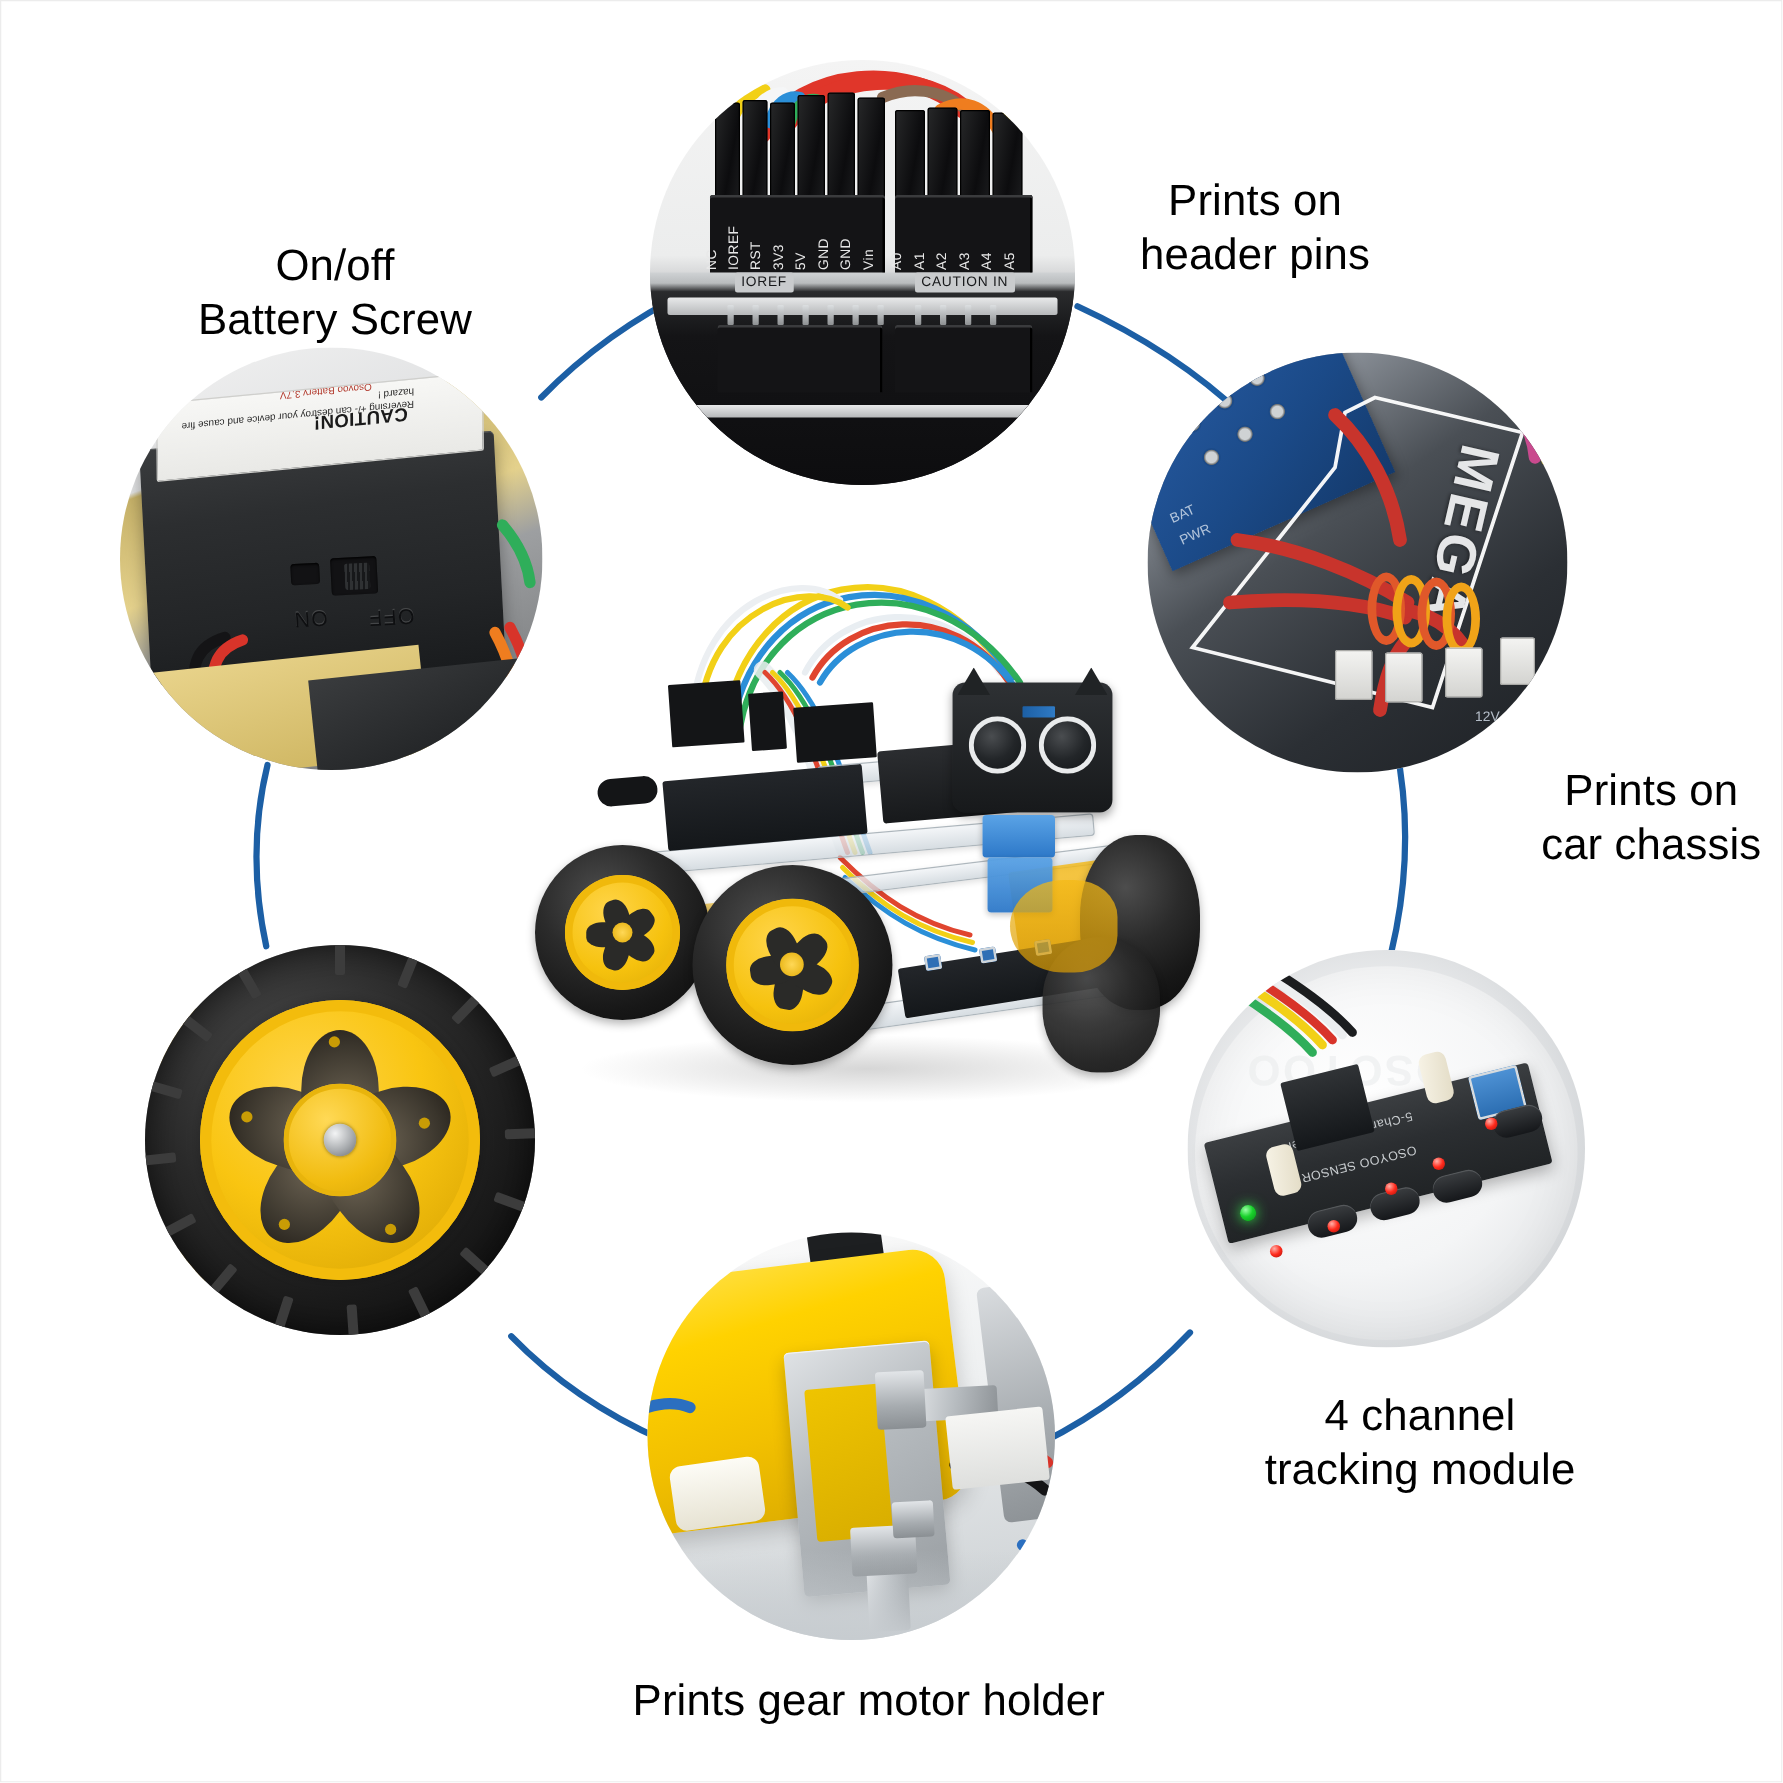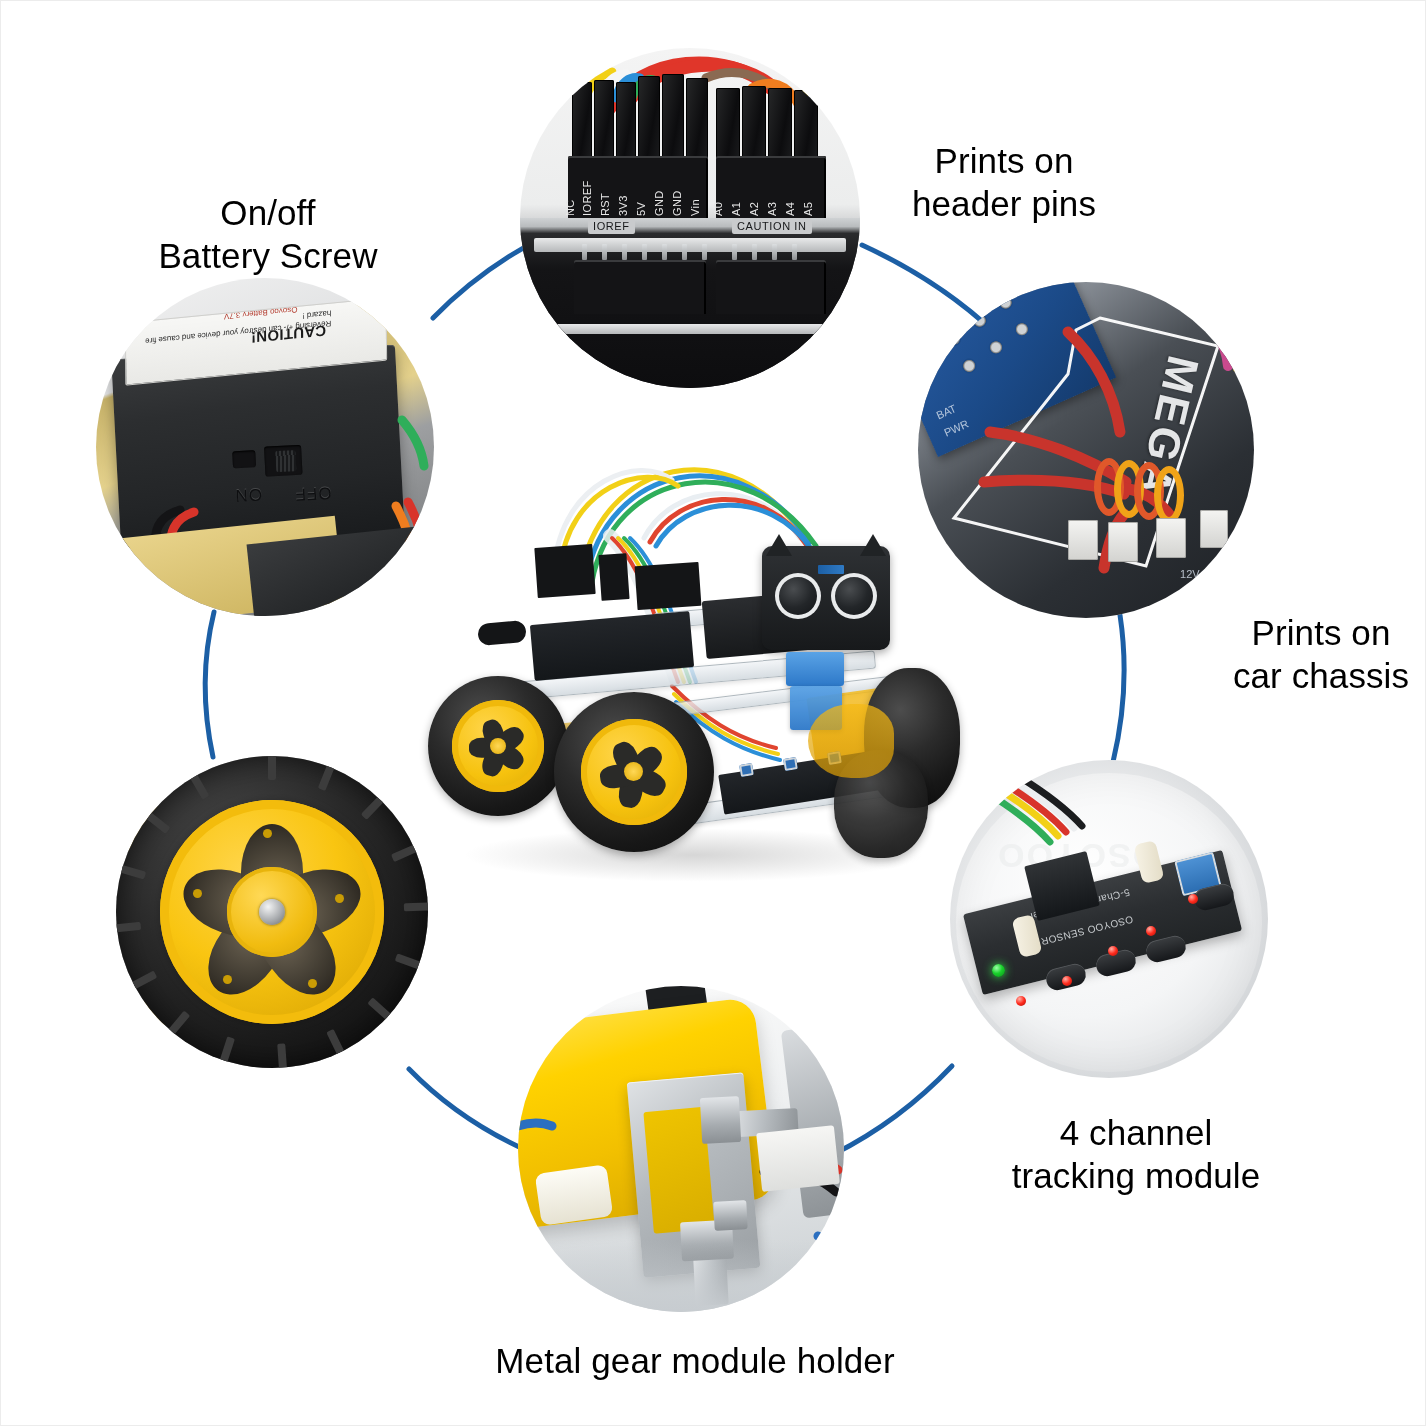--- a/index.html
+++ b/index.html
@@ -515,21 +515,21 @@
           <path d="M246,186 C276,182 300,190 318,206" stroke="#141416"></path>
           <path d="M300,250 C312,258 320,268 324,280" stroke="#2b6fc0"></path>
         </g>
       </svg>
       <div style="position:absolute;left:74%;top:44%;width:24%;height:18%;
                   background:linear-gradient(#f6f6f4,#dedfdd);border-radius:3px;transform:rotate(-6deg);"></div>
       <div style="position:absolute;left:0;bottom:0;width:100%;height:22%;
                   background:linear-gradient(#e6e9ea00,#c7ccd0);"></div>
     </div>
   </div>
-  <div class="label c" style="left:460px;top:1340px;width:470px;">Metal gear module holder</div>
+  <div class="label c" style="left:460px;top:1340px;width:470px;">Prints gear motor holder</div>
 
   <div class="callout" style="left:116px;top:756px;width:312px;height:312px;">
     <div class="photo">
       <div class="wh-bg"></div>
       <div style="position:absolute;left:6%;top:14%;width:58%;height:70%;
                   background:linear-gradient(160deg,#e0bf5f,#c9a23a);transform:rotate(-6deg);"></div>
       <svg style="position:absolute;left:0;top:0;width:312px;height:312px;">
         <g fill="none" stroke-linecap="round" stroke-width="8">
           <path d="M60,92 C110,84 164,88 210,100" stroke="#d8342a"></path>
           <path d="M64,104 C114,96 168,100 214,112" stroke="#d8342a"></path>

